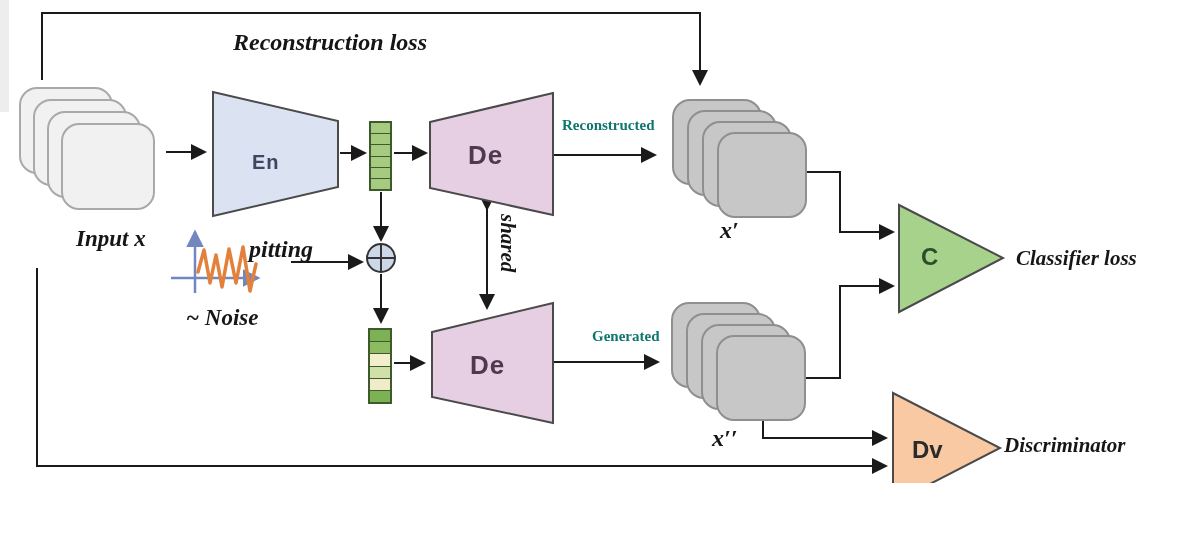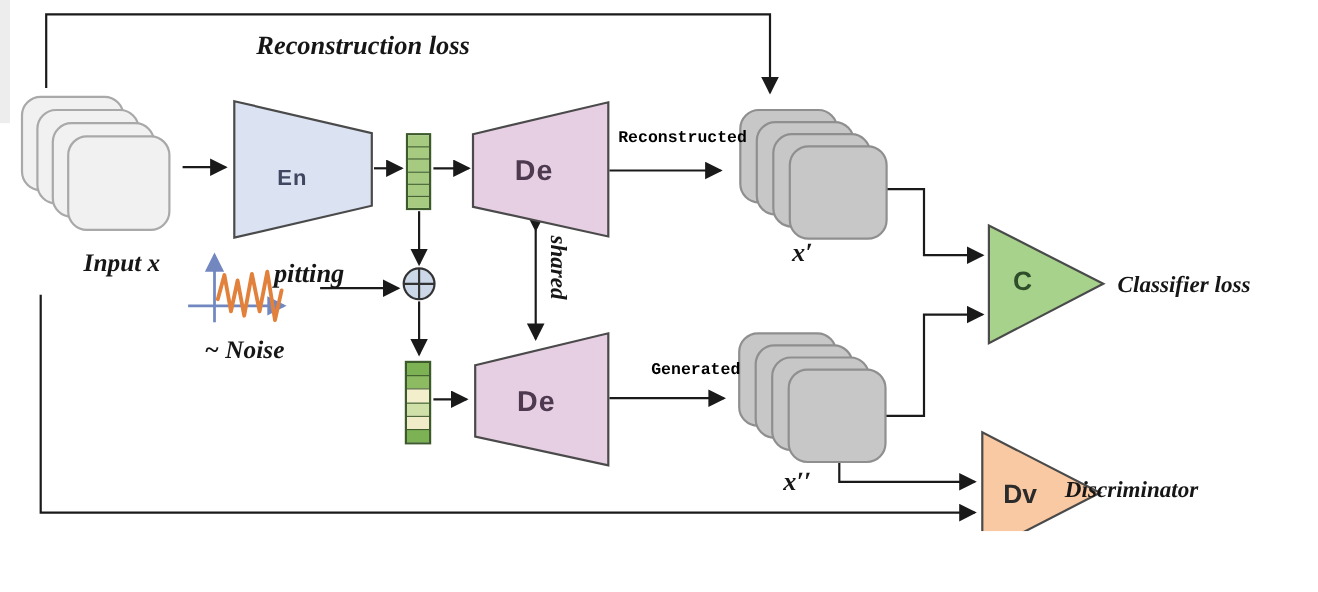--- a/index.html
+++ b/index.html
@@ -1,22 +1,22 @@
 <!DOCTYPE html>
 <html><head>
 <meta charset="utf-8">
 <style>
   html,body{margin:0;padding:0;background:#ffffff;}
   #canvas{position:relative;width:1198px;height:483px;background:#ffffff;overflow:hidden;
           font-family:"Liberation Serif", serif;}
   svg{position:absolute;left:0;top:0;}
   .lbl{position:absolute;white-space:nowrap;color:#161616;font-style:italic;font-weight:bold;
        font-family:"Liberation Serif", serif;line-height:1;}
-  .sanslbl{position:absolute;white-space:nowrap;color:#000000;font-style:normal;font-weight:bold;
-       font-family:Liberation Mono, monospace;line-height:1;}
+  .sanslbl{position:absolute;white-space:nowrap;color:#0f766e;font-style:normal;font-weight:bold;
+       font-family:Liberation Serif, serif;line-height:1;}
   .blocklbl{position:absolute;white-space:nowrap;font-family:"Liberation Sans", sans-serif;
        font-weight:bold;line-height:1;}
   .vec{position:absolute;box-sizing:border-box;border:2px solid #3d5a2c;display:flex;
        flex-direction:column;background:#fff;}
   .vec-seg{flex:1;border-top:1px solid #3d5a2c;}
   .vec-seg:first-child{border-top:none;}
   #shared-label{writing-mode:vertical-rl;text-orientation:sideways;}
   #watermark{position:absolute;left:900px;top:464px;font-family:"Liberation Sans", sans-serif;
        font-size:34px;font-weight:bold;letter-spacing:3px;white-space:nowrap;
        color:rgba(255,255,255,0.92);-webkit-text-stroke:1.3px rgba(140,140,140,0.8);
@@ -140,18 +140,18 @@
   <div class="lbl" style="left:720px;top:218px;font-size:24px;">x′</div>
 
   <div class="lbl" style="left:712px;top:426px;font-size:24px;">x′′</div>
 
   <div class="blocklbl" style="left:921px;top:245px;font-size:24px;color:#2f4d2a;">C</div>
 
   <div class="lbl" style="left:1016px;top:248px;font-size:21px;">Classifier loss</div>
 
   <div class="blocklbl" style="left:912px;top:438px;font-size:24px;color:#2b2b2b;">Dv</div>
 
-  <div class="lbl" style="left:968px;top:435px;font-size:21px;">Discriminator</div>
+  <div class="lbl" style="left:1004px;top:435px;font-size:21px;">Discriminator</div>
 
   <div class="lbl" style="left:1062px;top:475px;font-size:21px;margin-top:48px;">loss</div>
 
 
 </div>
 
 </body></html>

